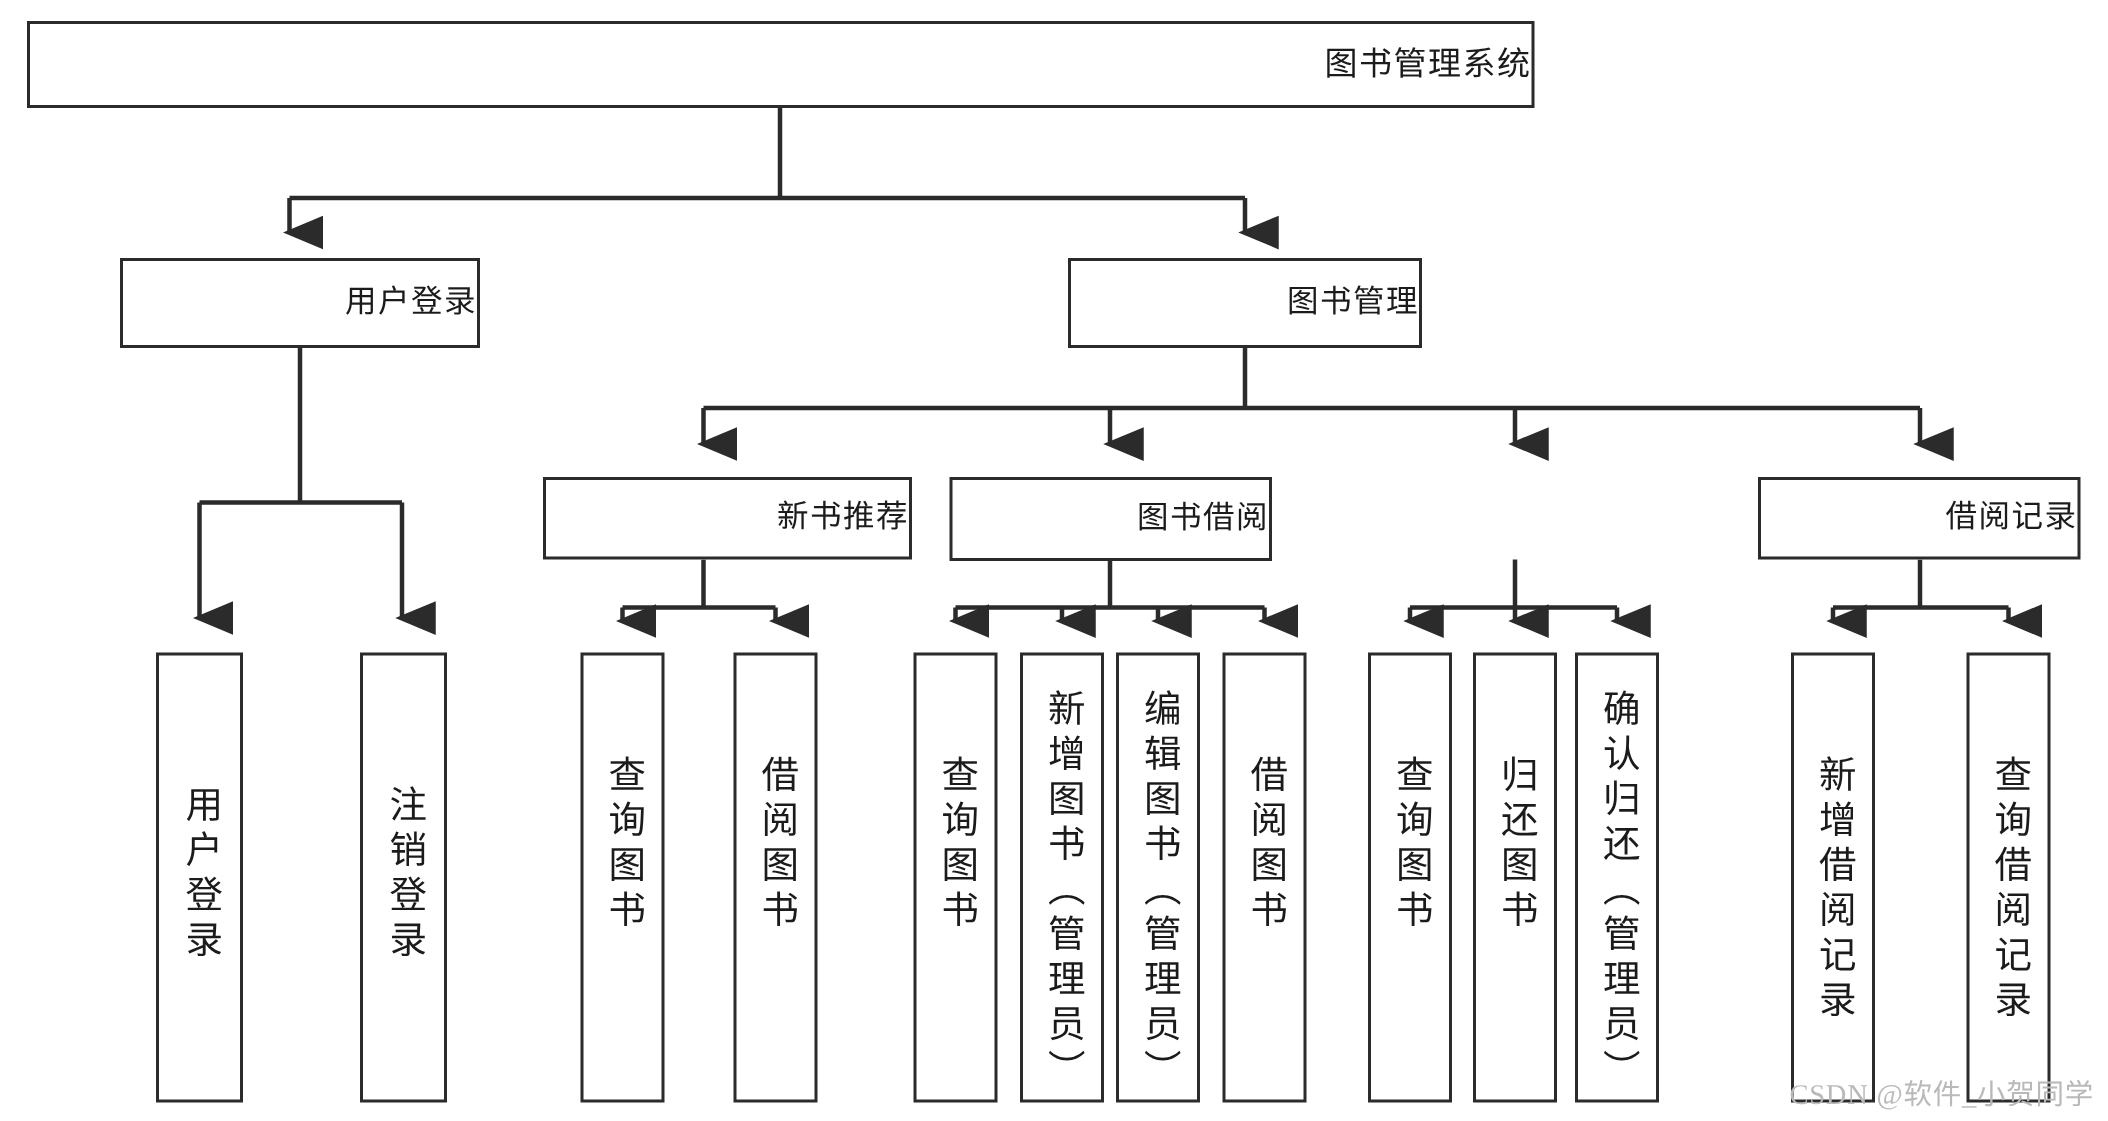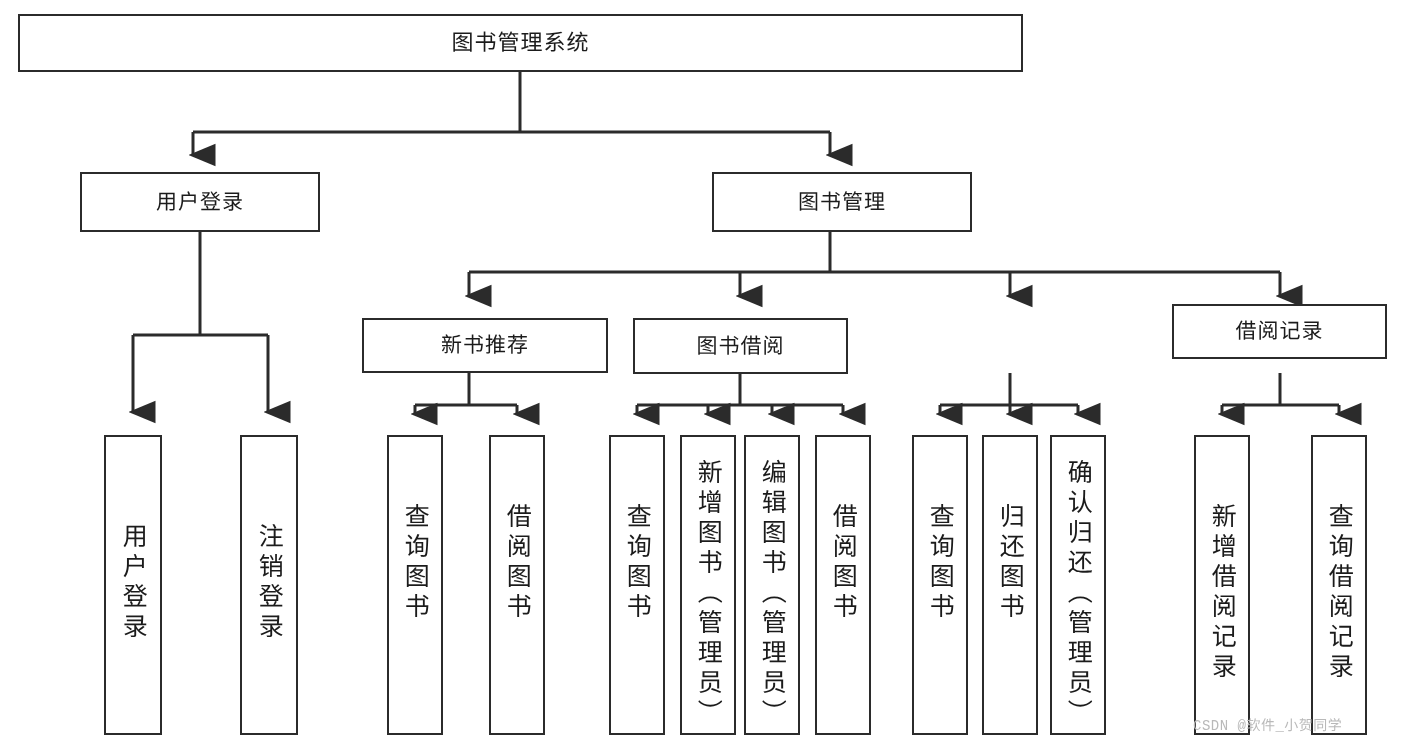--- a/index.html
+++ b/index.html
@@ -26,21 +26,21 @@
     height: 747px;
     pointer-events: none;
   }
   .node {
     position: absolute;
     box-sizing: border-box;
     background: #ffffff;
     border: 2px solid #2b2b2b;
     display: flex;
     align-items: center;
-    justify-content: center;
+    justify-content: flex-end;
     color: #1b1b1b;
   }
   .node-label {
     display: block;
     text-align: center;
     line-height: 1.18;
     white-space: nowrap;
   }
   .node.horizontal .node-label {
     font-size: 21px;
@@ -67,25 +67,25 @@
     padding-top: 72px;
   }
   .node.vertical.midsm .node-label {
     padding-top: 52px;
   }
   .node.vertical.tall .node-label {
     padding-top: 8px;
   }
   .watermark {
     position: absolute;
-    font-size: 14px;
+    font-size: 19px;
     color: #b9b9b9;
     white-space: nowrap;
     letter-spacing: 0.5px;
-    font-family: Liberation Mono, monospace;
+    font-family: Liberation Serif, serif;
   }
 </style>
 </head>
 <body>
 
 <div id="diagram-root">
 
   <svg class="connector-layer" viewBox="0 0 1405 747" xmlns="http://www.w3.org/2000/svg">
     <defs>
       <marker id="arrow" viewBox="0 0 12 12" refX="6" refY="10" markerWidth="9" markerHeight="9" orient="auto-start-reverse">
@@ -149,34 +149,34 @@
   </svg>
 
   <div class="node root horizontal" style="left:18px; top:14px; width:1005px; height:58px;">
     <span class="node-label">图书管理系统</span>
   </div>
 
   <div class="node horizontal" style="left:80px; top:172px; width:240px; height:60px;">
     <span class="node-label">用户登录</span>
   </div>
 
-  <div class="node horizontal" style="left:712px; top:172px; width:260px; height:60px;">
+  <div class="node horizontal" style="left:712px; top:172px; width:236px; height:60px;">
     <span class="node-label">图书管理</span>
   </div>
 
   <div class="node horizontal" style="left:362px; top:318px; width:246px; height:55px;">
     <span class="node-label">新书推荐</span>
   </div>
 
   <div class="node horizontal" style="left:633px; top:318px; width:215px; height:56px;">
     <span class="node-label">图书借阅</span>
   </div>
 
 
-  <div class="node horizontal" style="left:1172px; top:304px; width:215px; height:55px;">
+  <div class="node horizontal" style="left:1172px; top:318px; width:215px; height:55px;">
     <span class="node-label">借阅记录</span>
   </div>
 
   <div class="node vertical mid" style="left:104px; top:435px; width:58px; height:300px;">
     <span class="node-label">用户登录</span>
   </div>
 
   <div class="node vertical mid" style="left:240px; top:435px; width:58px; height:300px;">
     <span class="node-label">注销登录</span>
   </div>

